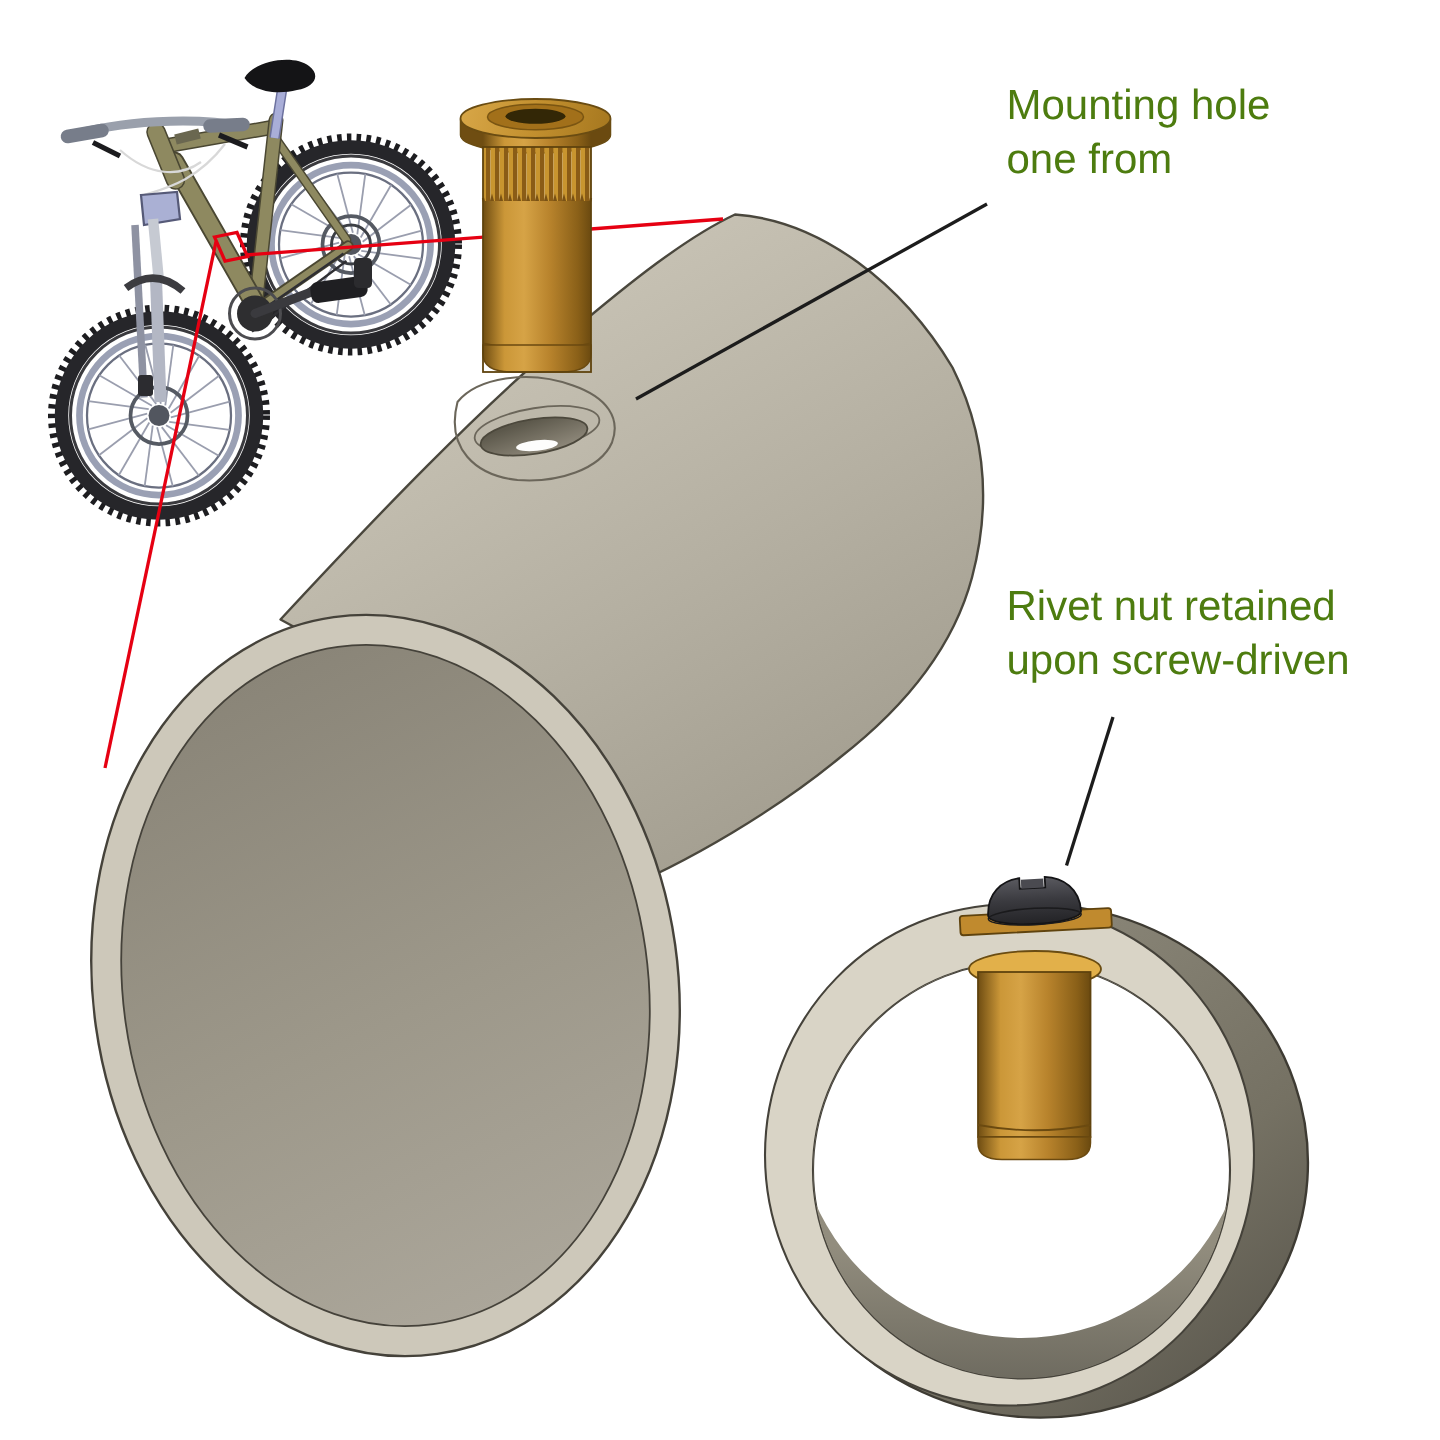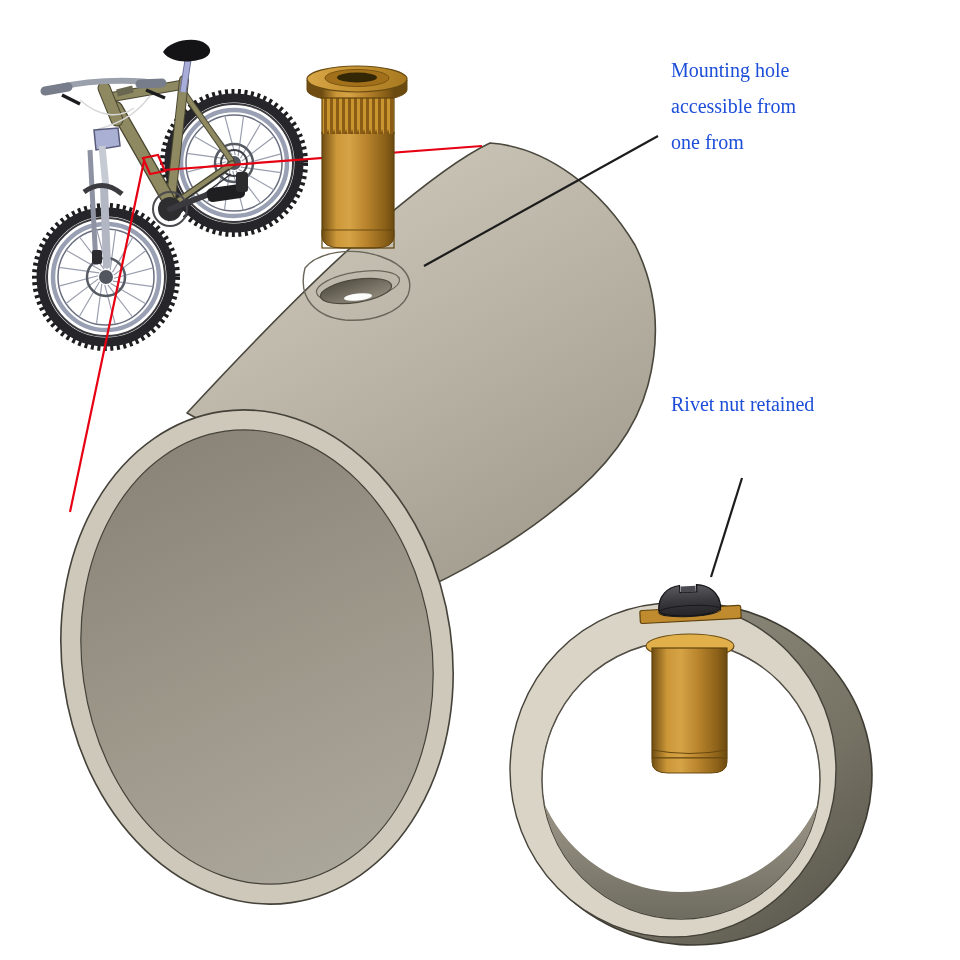--- a/index.html
+++ b/index.html
@@ -1,20 +1,20 @@
 <!DOCTYPE html>
 <html><head>
 <meta charset="utf-8">
 <style>
   html,body{margin:0;padding:0;background:#ffffff;}
   .stage{position:relative;width:960px;height:960px;background:#ffffff;overflow:hidden;
          font-family:"Liberation Sans",sans-serif;}
   .stage svg{position:absolute;left:0;top:0;}
-  .annotation{position:absolute;color:#1d4ed8;font-size:20px;line-height:36px;
-              font-family:Liberation Serif, serif;white-space:nowrap;}
+  .annotation{position:absolute;color:#4d7c0f;font-size:28px;line-height:36px;
+              font-family:Liberation Sans, sans-serif;white-space:nowrap;}
   .annotation div{display:block;}
 </style>
 </head>
 <body>
 
 <div class="stage">
 
 <svg width="960" height="960" viewBox="0 0 960 960">
   <defs>
     <linearGradient id="tubeBody" gradientUnits="userSpaceOnUse" x1="240" y1="240" x2="540" y2="760">
@@ -249,21 +249,21 @@
       <path d="M659,609 C659,594 669,586 681,585 L681,592 L698,592 L698,585 C710,586 721,594 721,609
                C721,613 707,616 690,616 C673,616 659,613 659,609 Z" fill="url(#screwG)" stroke="#141416" stroke-width="1.2"></path>
       <rect x="682" y="586" width="15" height="6" fill="#4a4a50"></rect>
       <ellipse cx="690" cy="611" rx="31" ry="5.5" fill="none" stroke="#1a1a1c" stroke-width="1"></ellipse>
     </g>
   </g>
 </svg>
 
 <div class="annotation" style="left:671px;top:52px;">
   <div>Mounting hole</div>
-  <div>accessible from</div>
   <div>one from</div>
 </div>
 
 <div class="annotation" style="left:671px;top:356px;margin-top:30px;">
   <div>Rivet nut retained</div>
+  <div>upon screw-driven</div>
 </div>
 
 </div>
 
 </body></html>

